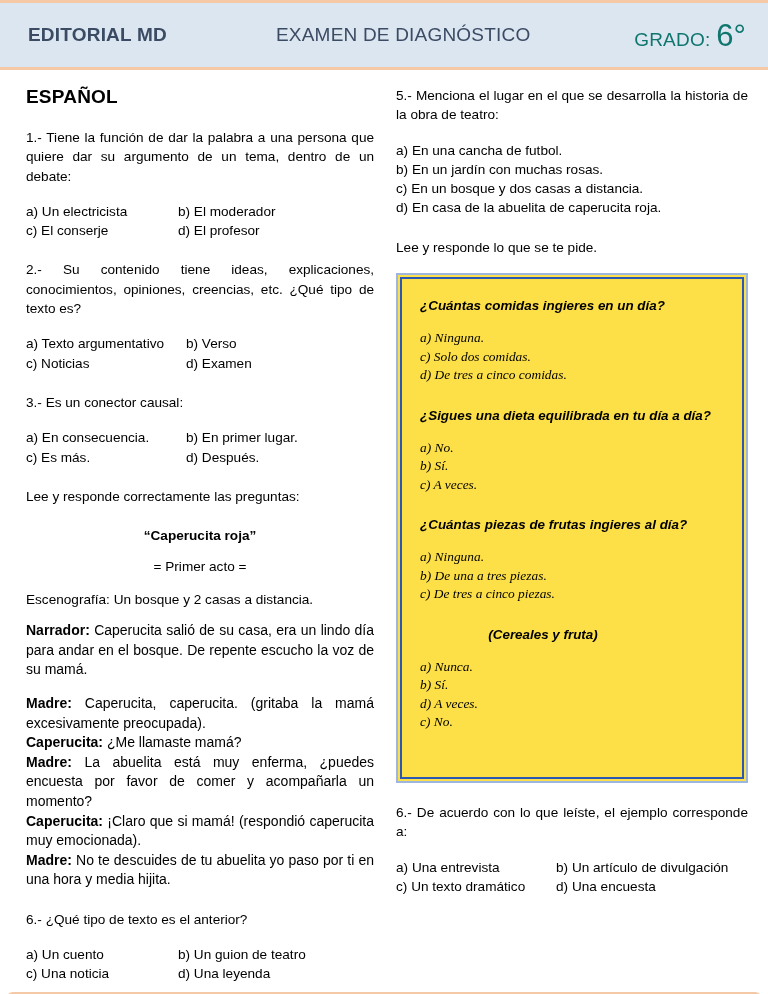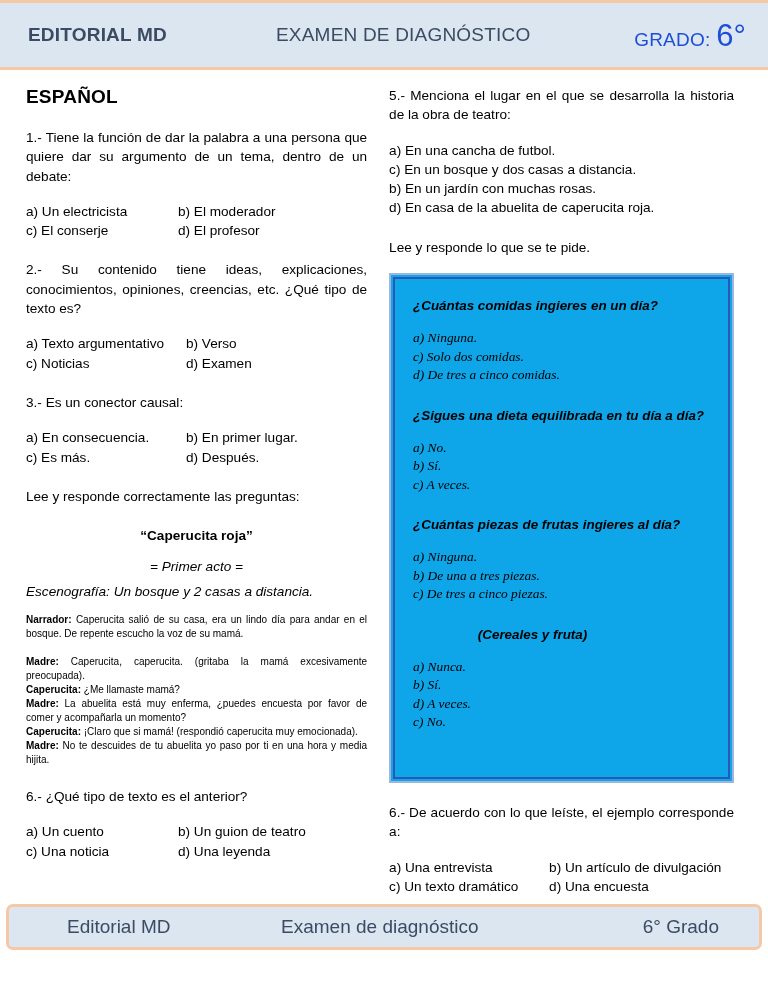--- a/index.html
+++ b/index.html
@@ -49,37 +49,37 @@
     left: 276px;
     font-size: 19px;
     color: #3b4b63;
     letter-spacing: 0.2px;
   }
   .header-grade {
     position: absolute;
     right: 22px;
     display: flex;
     align-items: baseline;
-    color: #1d4ed8;
+    color: #0f766e;
   }
   .header-grade .grade-label {
     font-size: 19px;
     letter-spacing: 0.2px;
   }
   .header-grade .grade-value {
     font-size: 31px;
     margin-left: 6px;
     line-height: 1;
   }
 
   
   .content {
     flex: 1 1 auto;
     display: flex;
-    padding: 12px 34px 0 16px;
+    padding: 12px 20px 0 16px;
     box-sizing: border-box;
     gap: 16px;
   }
   .col {
     width: 364px;
     box-sizing: border-box;
   }
   .col-left { padding-left: 10px; }
   .col-right { padding-left: 6px; }
 
@@ -122,41 +122,39 @@
   .play-title {
     font-size: 13.6px;
     font-weight: bold;
     text-align: center;
     margin: 22px 0 0 0;
   }
   .play-act {
     font-size: 13.6px;
     text-align: center;
     margin: 16px 0 0 0;
-    font-style: italic;
   }
   .play-set {
     font-size: 13.6px;
-    font-style: italic;
-    margin: 10px 0 0 0;
+    margin: 18px 0 0 0;
   }
   .play-block {
-    font-size: 10px;
+    font-size: 14px;
     line-height: 1.40;
     margin: 14px 0 0 0;
     text-align: justify;
   }
   .play-block .who { font-weight: bold; }
   .play-block.tight { margin-top: 13px; }
 
   
   .survey-box {
     margin: 16px 0 0 0;
     border: 2px solid #9db6e0;
-    background: #0ea5e9;
+    background: #fde047;
     padding: 2px;
     box-sizing: border-box;
   }
   .survey-inner {
     border: 2px solid #2b57b5;
     padding: 18px 16px 20px 18px;
     box-sizing: border-box;
     min-height: 502px;
   }
   .survey-q {
@@ -314,22 +312,22 @@
         </div>
       </div>
 
     </div>
 
     <div class="col col-right">
 
       <p class="q" style="margin-top:4px;">5.- Menciona el lugar en el que se desarrolla la historia de la obra de teatro:</p>
       <div class="opts opts-stack">
         <span class="line">a) En una cancha de futbol.</span>
+        <span class="line">b) En un jardín con muchas rosas.</span>
         <span class="line">c) En un bosque y dos casas a distancia.</span>
-        <span class="line">b) En un jardín con muchas rosas.</span>
         <span class="line">d) En casa de la abuelita de caperucita roja.</span>
       </div>
 
       <p class="lead">Lee y responde lo que se te pide.</p>
 
       <div class="survey-box">
         <div class="survey-inner">
 
           <div class="survey-q">¿Cuántas comidas ingieres en un día?</div>
           <div class="survey-opts">

